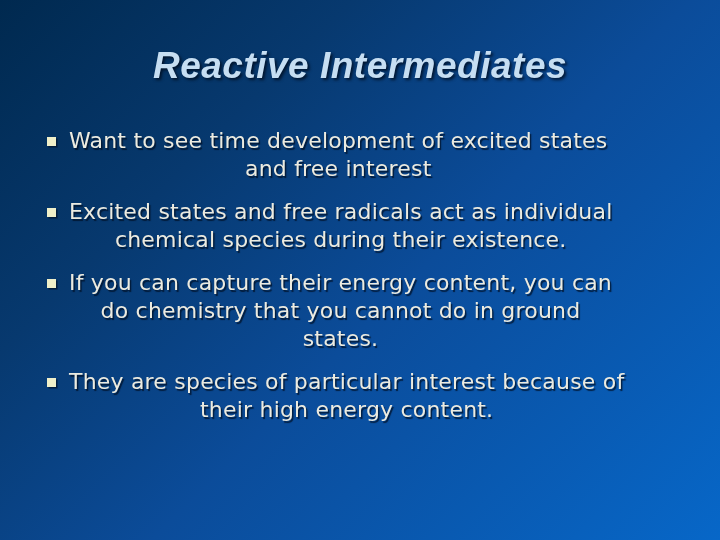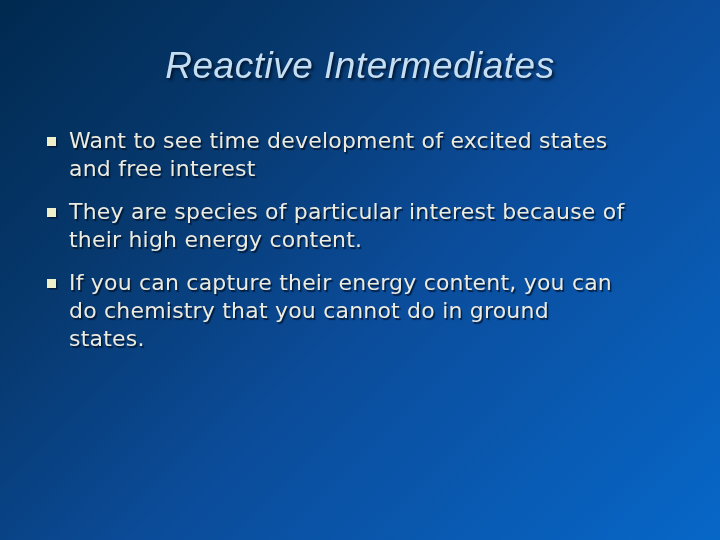--- a/index.html
+++ b/index.html
@@ -17,37 +17,38 @@
   }
   .slide-title {
     position: absolute;
     top: 46px;
     left: 0;
     width: 100%;
     margin: 0;
     text-align: center;
     font-family: "Liberation Sans", sans-serif;
     font-style: italic;
-    font-weight: 400;
+    font-weight: 700;
     font-size: 37px;
     line-height: 1.1;
     letter-spacing: 0.5px;
     color: #c6def2;
     text-shadow: 2px 2px 3px rgba(0, 15, 35, 0.85);
   }
   .content {
     position: absolute;
     left: 47px;
     top: 127px;
     right: 10px;
   }
   .bullet-item {
     display: flex;
     align-items: flex-start;
     margin: 0 0 15px 0;
+    text-align: center;
   }
   .bullet-marker {
     flex: 0 0 auto;
     width: 9px;
     height: 9px;
     margin: 10px 13px 0 0;
     background: #efefc9;
     box-shadow: 1.5px 1.5px 0 rgba(0, 20, 45, 0.75);
   }
   .bullet-text {
@@ -72,32 +73,39 @@
   <div class="content">
 
     <div class="bullet-item">
       <span class="bullet-marker"></span>
       <div class="bullet-text">
         <span class="line">Want to see time development of excited states</span>
         <span class="line">and free interest</span>
       </div>
     </div>
 
-
     <div class="bullet-item">
       <span class="bullet-marker"></span>
       <div class="bullet-text">
-        <span class="line">They are species of particular interest because of</span>
-        <span class="line">their high energy content.</span>
+        <span class="line">Excited states and free radicals act as individual</span>
+        <span class="line">chemical species during their existence.</span>
       </div>
     </div>
 
     <div class="bullet-item">
       <span class="bullet-marker"></span>
       <div class="bullet-text">
         <span class="line">If you can capture their energy content, you can</span>
         <span class="line">do chemistry that you cannot do in ground</span>
         <span class="line">states.</span>
       </div>
     </div>
 
+    <div class="bullet-item">
+      <span class="bullet-marker"></span>
+      <div class="bullet-text">
+        <span class="line">They are species of particular interest because of</span>
+        <span class="line">their high energy content.</span>
+      </div>
+    </div>
+
   </div>
 </div>
 
 </body></html>

